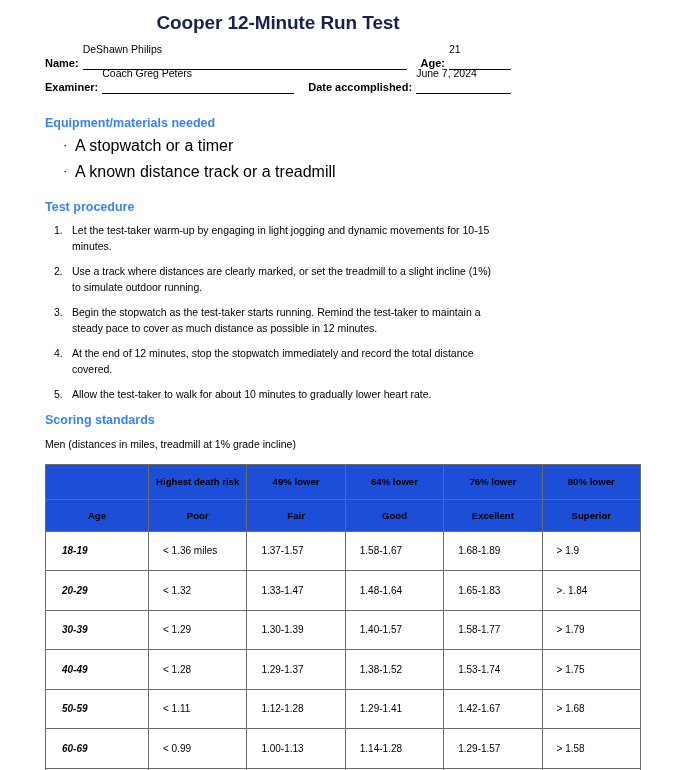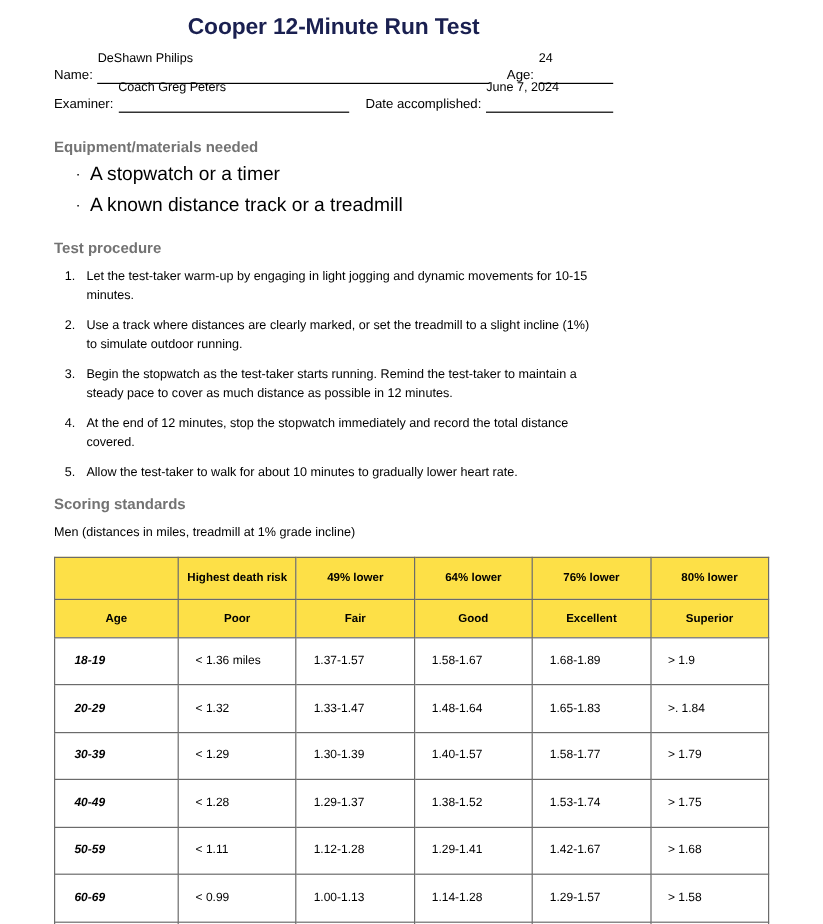--- a/index.html
+++ b/index.html
@@ -40,21 +40,21 @@
     margin-top: 19px;
   }
   .form-row {
     display: flex;
     align-items: flex-end;
     font-size: 11px;
     height: 17px;
     margin-bottom: 7px;
   }
   .form-label {
-    font-weight: normal;
+    font-weight: bold;
     font-size: 11px;
     white-space: nowrap;
     padding-right: 4px;
     line-height: 14px;
   }
   .form-value {
     flex: 1 1 auto;
     border-bottom: 1px solid #000000;
     font-size: 10.5px;
     line-height: 14px;
@@ -71,21 +71,21 @@
   .form-spacer {
     flex: 0 0 14px;
   }
 
   
   .section-heading {
     font-size: 12.5px;
     font-weight: bold;
     margin: 0;
     padding: 0;
-    color: #737373;
+    color: #3b82f6;
   }
   .sec-equipment { margin-top: 22px; }
   .sec-procedure { margin-top: 21px; }
   .sec-scoring   { }
 
   
   ul.bullets {
     list-style: none;
     margin: 9px 0 0 0;
     padding: 0 0 0 18px;
@@ -150,21 +150,21 @@
   }
   table.scoring col.c-age  { width: 103px; }
   table.scoring col.c-data { width: 98.4px; }
 
   table.scoring th,
   table.scoring td {
     border: 1px solid #6b6b6b;
     padding: 0;
   }
   table.scoring thead th {
-    background: #fde047;
+    background: #1d4ed8;
     font-weight: bold;
     text-align: center;
     font-size: 9.6px;
     line-height: 13px;
     height: 35px;
     padding: 4px 5px;
     vertical-align: middle;
   }
   table.scoring thead tr.row-risk th { height: 35px; }
   table.scoring thead tr.row-rating th { height: 32px; }
@@ -189,21 +189,21 @@
 
   <h1 class="doc-title">Cooper 12-Minute Run Test</h1>
 
   <div class="form-block">
 
     <div class="form-row">
       <span class="form-label">Name:</span>
       <span class="form-value">DeShawn Philips</span>
       <span class="form-spacer"></span>
       <span class="form-label">Age:</span>
-      <span class="form-value age">24</span>
+      <span class="form-value age">21</span>
     </div>
 
     <div class="form-row">
       <span class="form-label">Examiner:</span>
       <span class="form-value examiner">Coach Greg Peters</span>
       <span class="form-spacer"></span>
       <span class="form-label">Date accomplished:</span>
       <span class="form-value">June 7, 2024</span>
     </div>
 

